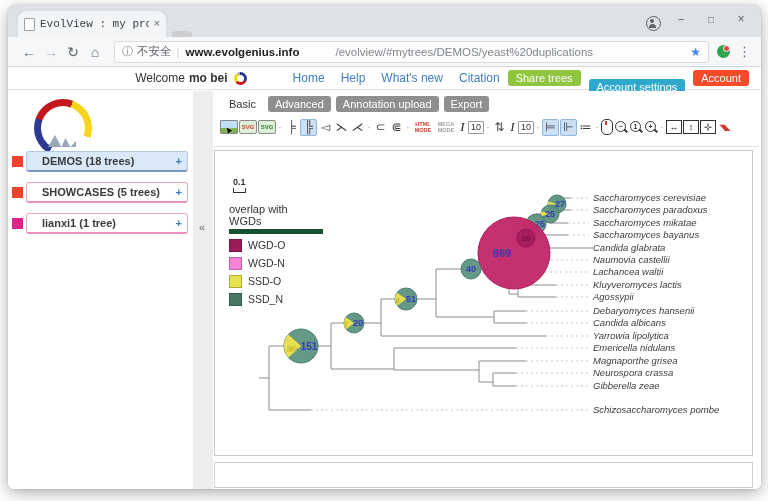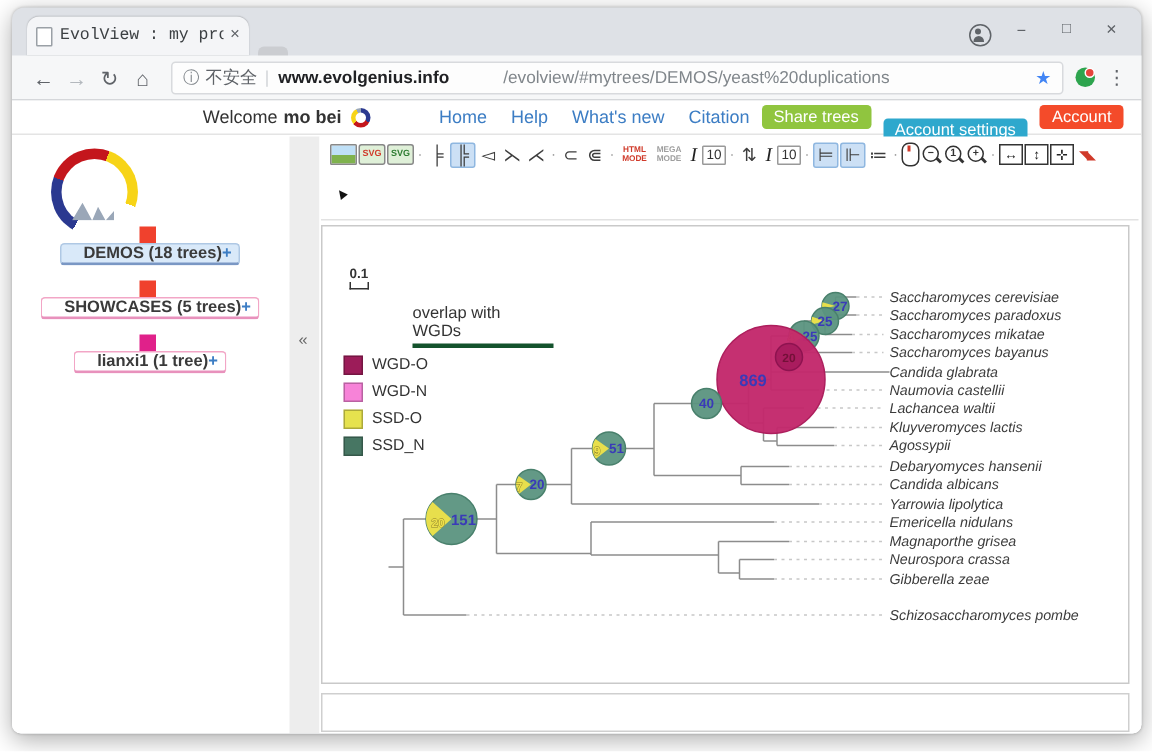--- a/index.html
+++ b/index.html
@@ -51,21 +51,21 @@
   .sidebar{position:absolute;left:0;top:24px;width:185px;bottom:0;background:#fff;}
   .logo{position:relative;height:100px;}
   .arc{position:absolute;left:26px;top:8px;width:58px;height:58px;border-radius:50%;
     background:conic-gradient(from 210deg,#2B3990 0 80deg,#C4161C 80deg 170deg,#F7D417 170deg 260deg,transparent 260deg);}
   .arc::after{content:"";position:absolute;inset:7px;border-radius:50%;background:#fff;}
   .mountain{position:absolute;left:40px;top:42px;width:28px;height:14px;background:#9AA7B8;z-index:2;
     clip-path:polygon(0 100%,25% 15%,48% 100%,62% 35%,80% 100%,100% 55%,100% 100%);}
   .logo-text{position:absolute;left:56px;top:26px;font-family:"DejaVu Serif",serif;font-weight:bold;font-size:16px;
              letter-spacing:1px;color:#1A1A1A;z-index:3;}
   .projects{position:absolute;left:0;top:60px;width:100%;}
-  .proj{display:flex;align-items:center;margin:0 5px 10px 4px;cursor:pointer;flex-direction:column;}
+  .proj{display:flex;align-items:center;margin:0 5px 10px 4px;cursor:pointer;}
   .swatch{width:11px;height:11px;flex:none;margin-right:3px;}
   .projbox{flex:1;height:18px;display:flex;align-items:center;border-radius:3px;background:#fff;
            border:1px solid #F2A6C6;border-bottom:2px solid #E891BC;}
   .proj.selected .projbox{background:#D9E9F9;border:1px solid #AFC8E4;border-bottom:2px solid #7A97C4;}
   .projlabel{flex:1;font-size:11px;font-weight:bold;color:#3A3A3A;padding-left:15px;white-space:nowrap;}
   .projplus{color:#3C7DC4;font-size:11px;font-weight:bold;padding-right:5px;}
   .strip{position:absolute;left:185px;top:24px;width:20px;bottom:0;background:#EDEDED;}
   .collapse{position:absolute;left:6px;top:130px;font-size:11px;color:#666;cursor:pointer;}
   
   .main{position:absolute;left:205px;top:24px;right:0;bottom:0;background:#fff;}
@@ -96,21 +96,21 @@
   .ic-mouse::before{content:"";position:absolute;left:2.8px;top:1px;width:2px;height:4px;background:#D03A2A;}
   .ic-box{width:14px;height:12px;border:1.4px solid #333;font-size:9px;font-weight:bold;color:#222;
           display:inline-flex;align-items:center;justify-content:center;}
   
   .canvas{position:absolute;left:1px;top:59px;width:537px;height:304px;border:1px solid #C9C9C9;background:#fff;}
   .canvas svg{position:absolute;left:0;top:0;}
   .canvas svg text.leaf{font-family:"Liberation Sans",sans-serif;font-style:italic;font-size:9.5px;fill:#3B3B3B;cursor:pointer;}
   .scalebar{position:absolute;left:18px;top:26px;font-size:9px;font-weight:bold;color:#333;}
   .scalebar .bracket{display:block;width:11px;height:4px;border-left:1px solid #333;border-right:1px solid #333;border-bottom:1px solid #333;margin-top:1px;}
   .legend{position:absolute;left:14px;top:52px;}
-  .legend-title{font-size:11px;color:#333;padding-bottom:2px;border-bottom:3px solid #14532d;width:94px;margin-left:46px;}
+  .legend-title{font-size:11px;color:#333;padding-bottom:2px;border-bottom:5px solid #14532d;width:94px;}
   .lrow{display:flex;margin-top:5px;}
   .lswatch{width:11px;height:11px;border:1px solid rgba(0,0,0,.25);margin-right:6px;flex:none;}
   .llabel{font-size:10.5px;color:#333;}
   .panel2{position:absolute;left:1px;top:371px;width:537px;height:24px;border:1px solid #CFCFCF;background:#fff;}
   .cursor{position:absolute;left:10px;top:33px;font-size:10px;color:#111;transform:rotate(-38deg);
           text-shadow:0 0 2px #fff;z-index:9;}
 </style>
 </head>
 <body>
 
@@ -190,20 +190,26 @@
             </div>
           </div>
       </div>
 
       <div class="strip">
         <span class="collapse">«</span>
       </div>
 
       <div class="main">
         <div class="toolpanel">
+          <div class="ttabs" id="tool-tabs">
+              <span class="ttab active">Basic</span>
+              <span class="ttab">Advanced</span>
+              <span class="ttab">Annotation upload</span>
+              <span class="ttab">Export</span>
+            </div>
           <div class="icons" id="toolbar-icons">
               <span class="ic ic-img"></span>
               <span class="ic ic-svg" style="color: rgb(208, 58, 42);">SVG</span>
               <span class="ic ic-svg" style="color: rgb(46, 125, 50);">SVG</span>
               <span class="ic ic-sep">·</span>
               <span class="ic ic-glyph">╞</span>
               <span class="ic ic-glyph sel">╠</span>
               <span class="ic ic-glyph">◅</span>
               <span class="ic ic-glyph">⋋</span>
               <span class="ic ic-glyph">⋌</span>

